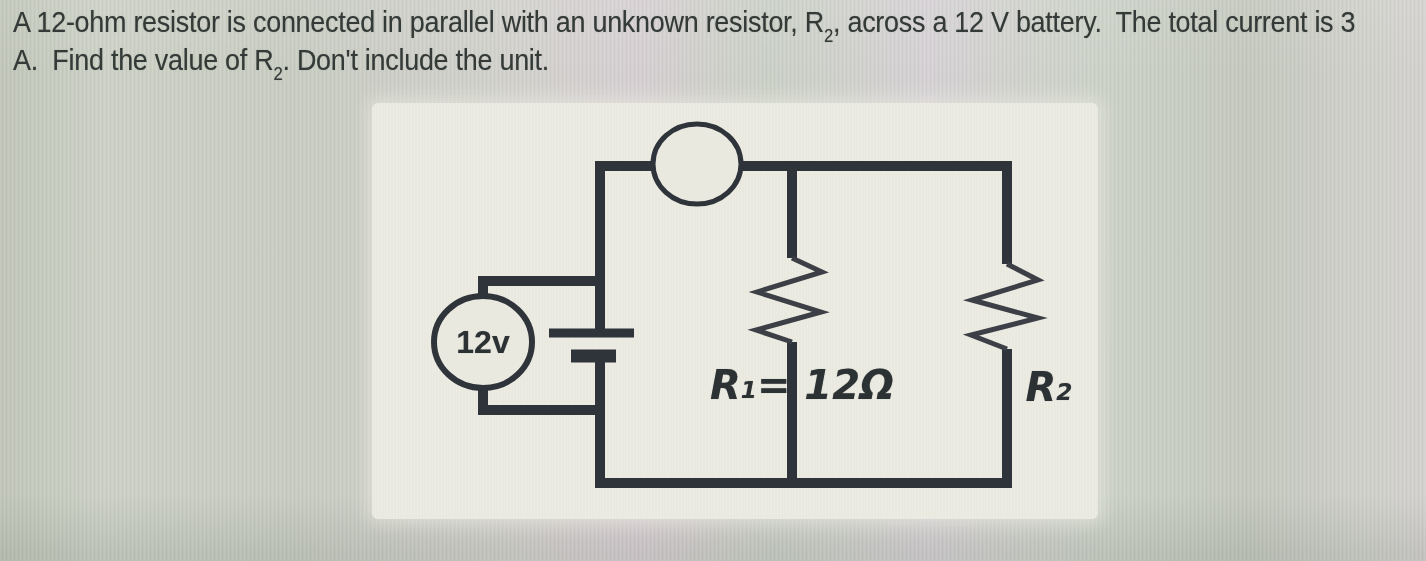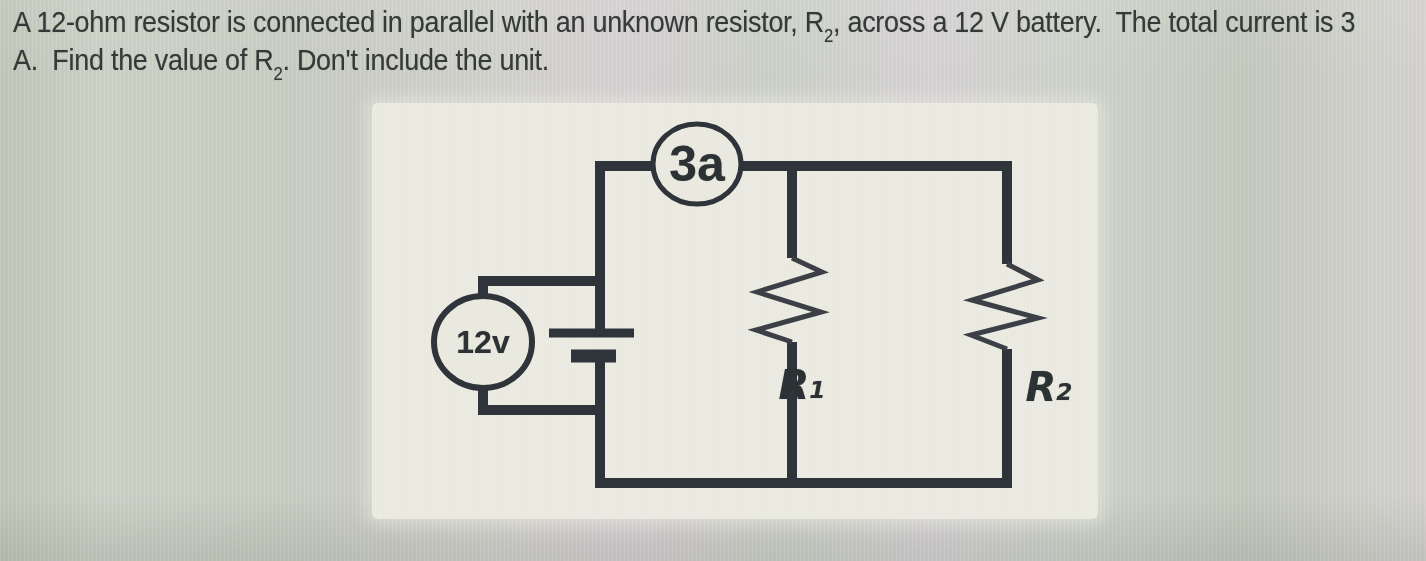--- a/index.html
+++ b/index.html
@@ -85,28 +85,26 @@
     <path class="zigzag" d="M792 258 L822 272 L757 292 L821 312 L756 330 L792 342"></path>
     <path class="zigzag" d="M1007 264 L1038 280 L972 300 L1038 318 L971 335 L1007 349"></path>
 
     <path class="wire" d="M483 298 V281 H600"></path>
     <path class="wire" d="M483 386 V410 H600"></path>
 
     <ellipse class="node-circle" cx="697" cy="164" rx="44" ry="40" stroke-width="5"></ellipse>
     <ellipse class="node-circle" cx="483" cy="342" rx="49" ry="46" stroke-width="6"></ellipse>
   </svg>
 
-  <div class="c-label lbl-ammeter">
-      <span>3a</span>
-    </div>
   <div class="c-label lbl-source">
       <span>12v</span>
     </div>
   <div class="c-label lbl-r lbl-r1">
       <span>R</span>
       <sub class="r-sub">1</sub>
+      <span> = 12Ω</span>
     </div>
   <div class="c-label lbl-r lbl-r2">
       <span>R</span>
       <sub class="r-sub">2</sub>
     </div>
 
 </div>
 
 </body></html>

